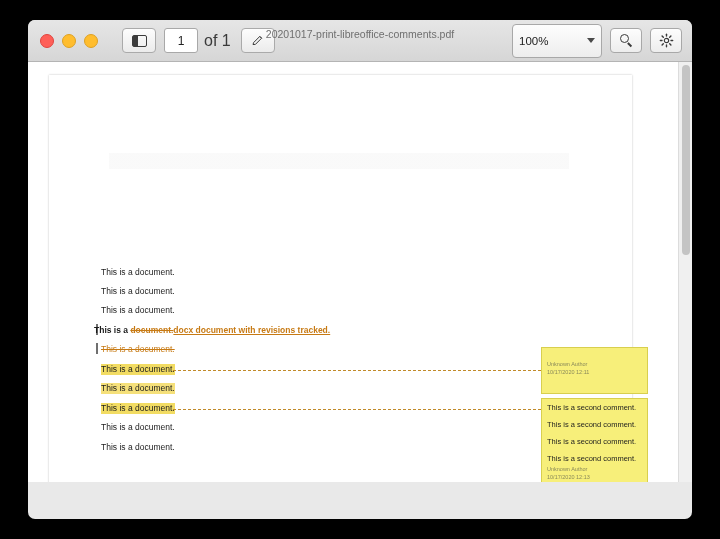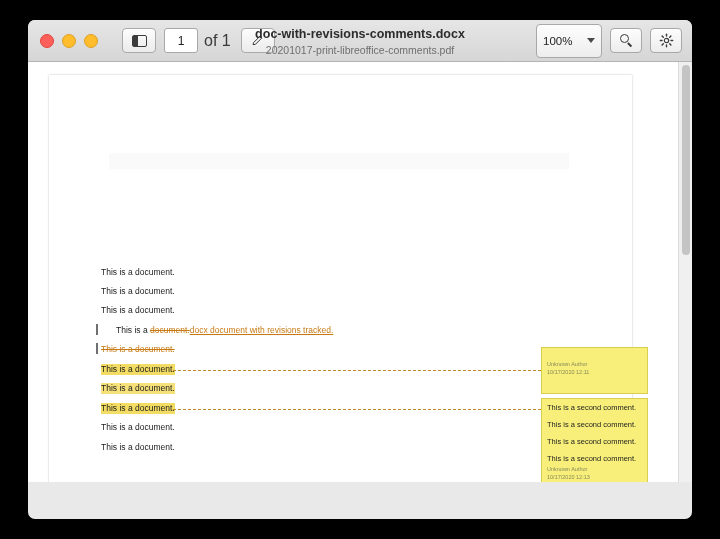--- a/index.html
+++ b/index.html
@@ -150,21 +150,21 @@
     margin-top: 1px;
   }
 
   .tb-group.right {
     right: 10px;
     display: flex;
     align-items: center;
     gap: 8px;
   }
   .zoom-box {
-    width: 66px;
+    width: 90px;
     height: 25px;
     box-sizing: border-box;
     background: linear-gradient(to bottom, #fdfdfd, #ededed);
     border: 1px solid #a8a8a8;
     border-radius: 4px;
     display: flex;
     align-items: center;
     justify-content: space-between;
     padding: 16px 6px;
   }
@@ -336,21 +336,20 @@
         </div>
         <div class="tb-btn pencil-btn">
           <svg width="13" height="13" viewBox="0 0 13 13">
             <path d="M2 10.5 L2.6 8.6 L8.8 2.4 L10.6 4.2 L4.4 10.4 Z" fill="none" stroke="#3a3a3a" stroke-width="1"></path>
             <path d="M8.8 2.4 L10.6 4.2" stroke="#3a3a3a" stroke-width="1"></path>
           </svg>
         </div>
       </div>
 
       <div class="titles">
-        <div class="title-main">doc-with-revisions-comments.docx</div>
         <div class="title-sub">20201017-print-libreoffice-comments.pdf</div>
       </div>
 
       <div class="tb-group right">
         <div class="zoom-box">
           <span class="zoom-val">100%</span>
           <span class="caret-down"></span>
         </div>
         <div class="icon-btn">
           <span class="mag">
@@ -379,21 +378,21 @@
     <div class="doc-area">
       <div class="page">
         <div class="ghost-header"></div>
       </div>
 
       <div class="line" style="left:73px; top:205px;">This is a document.</div>
       <div class="line" style="left:73px; top:224px;">This is a document.</div>
       <div class="line" style="left:73px; top:243px;">This is a document.</div>
 
       <span class="change-bar" style="top:262px;"></span>
-      <div class="line" style="left:88px; top:263px;">
+      <div class="line" style="left:66px; top:263px;font-weight:bold;">
         <span>This is a </span><span class="strike">document.</span><span class="ins">docx document with revisions tracked.</span>
       </div>
 
       <span class="change-bar" style="top:281px;"></span>
       <div class="line strike" style="left:73px; top:282px;">This is a document.</div>
 
       <div class="line hl-strong" style="left:73px; top:302px;">This is a document.</div>
       <div class="line hl" style="left:73px; top:321px;">This is a document.</div>
       <div class="line hl-strong" style="left:73px; top:341px;">This is a document.</div>
 

